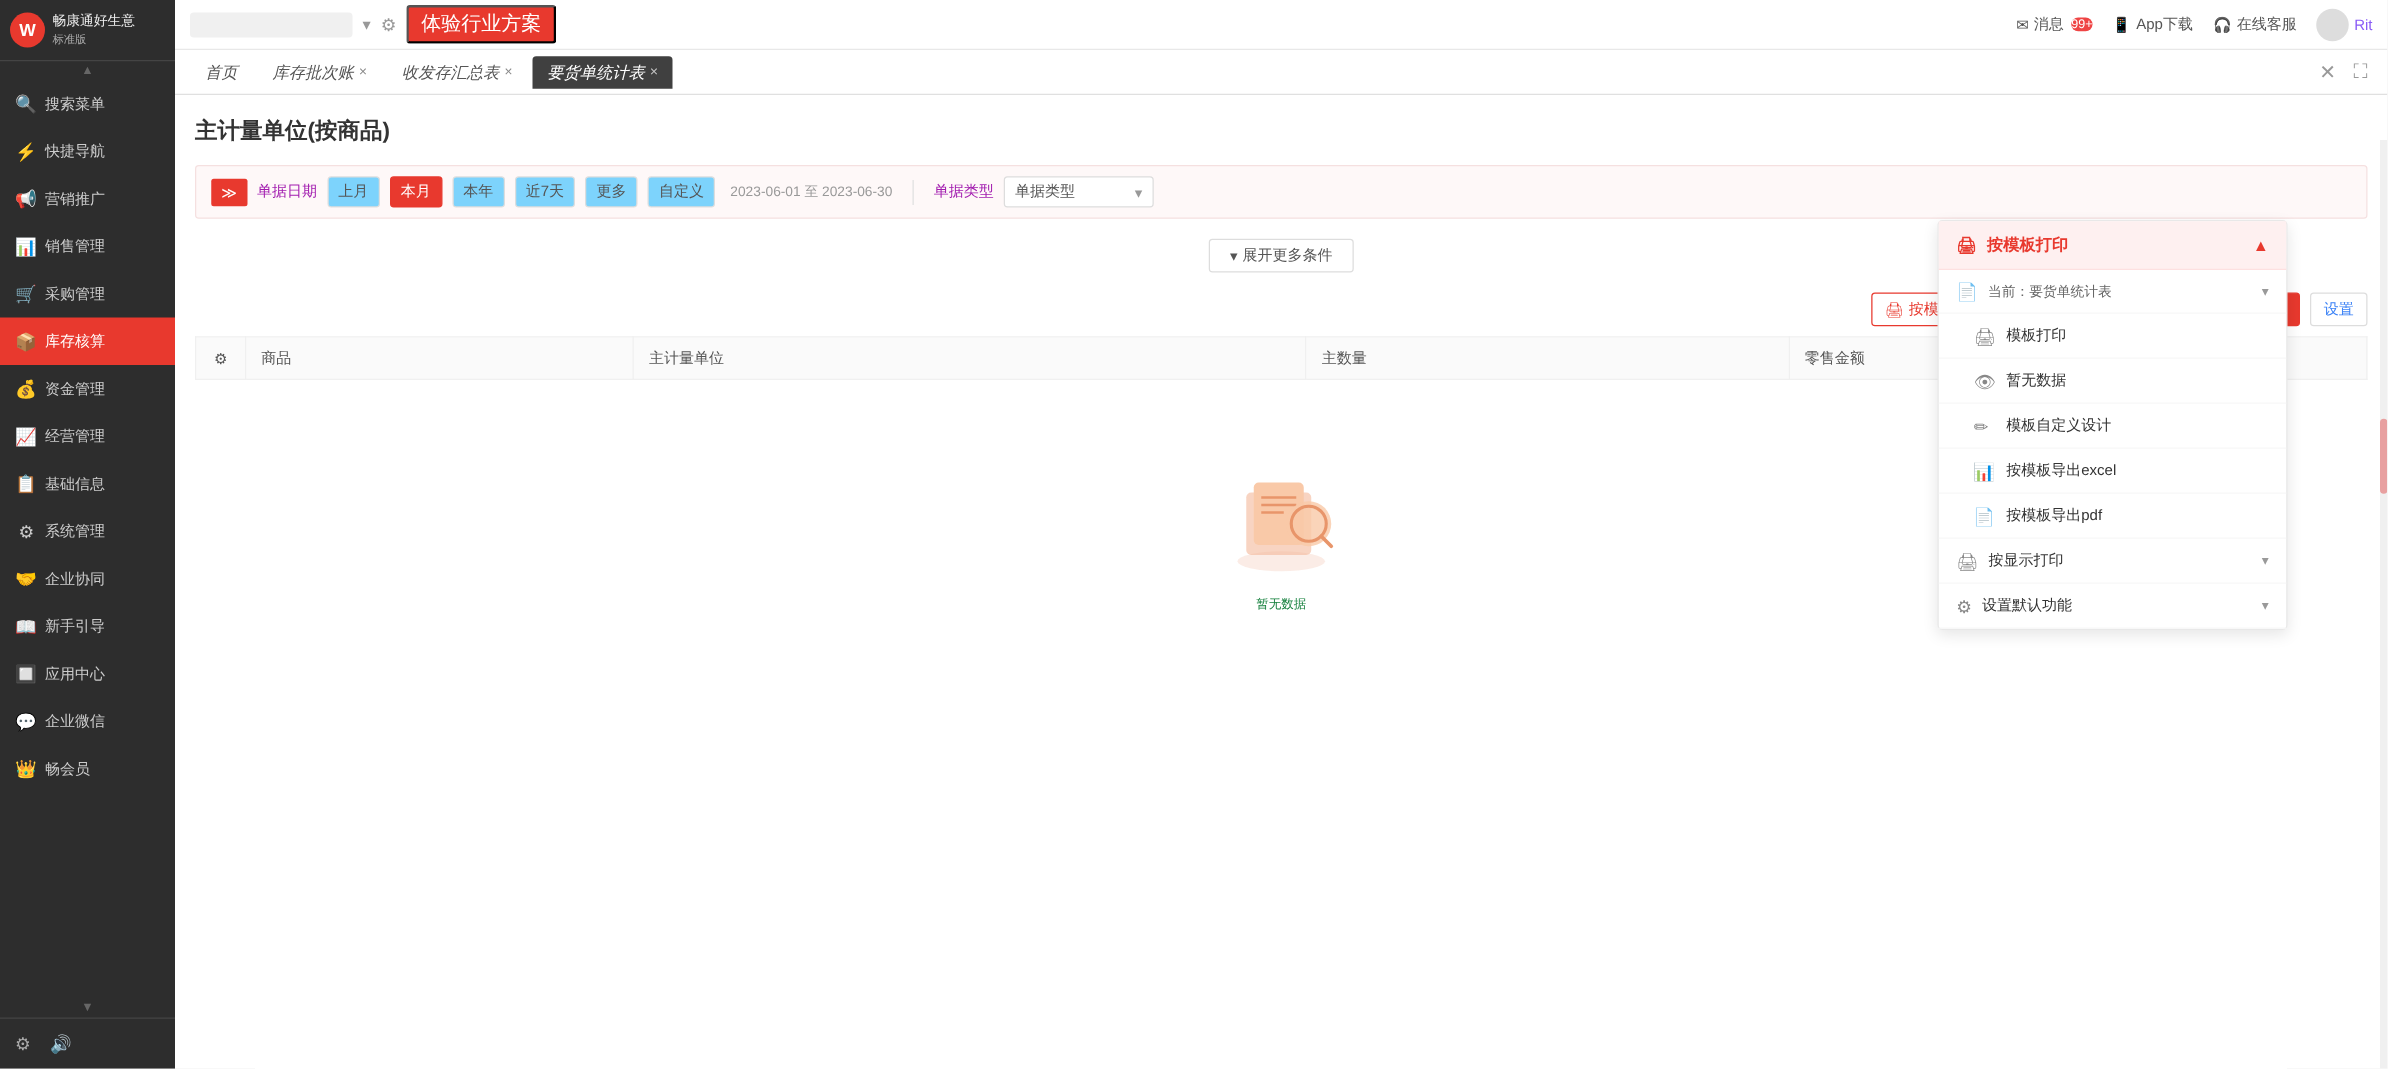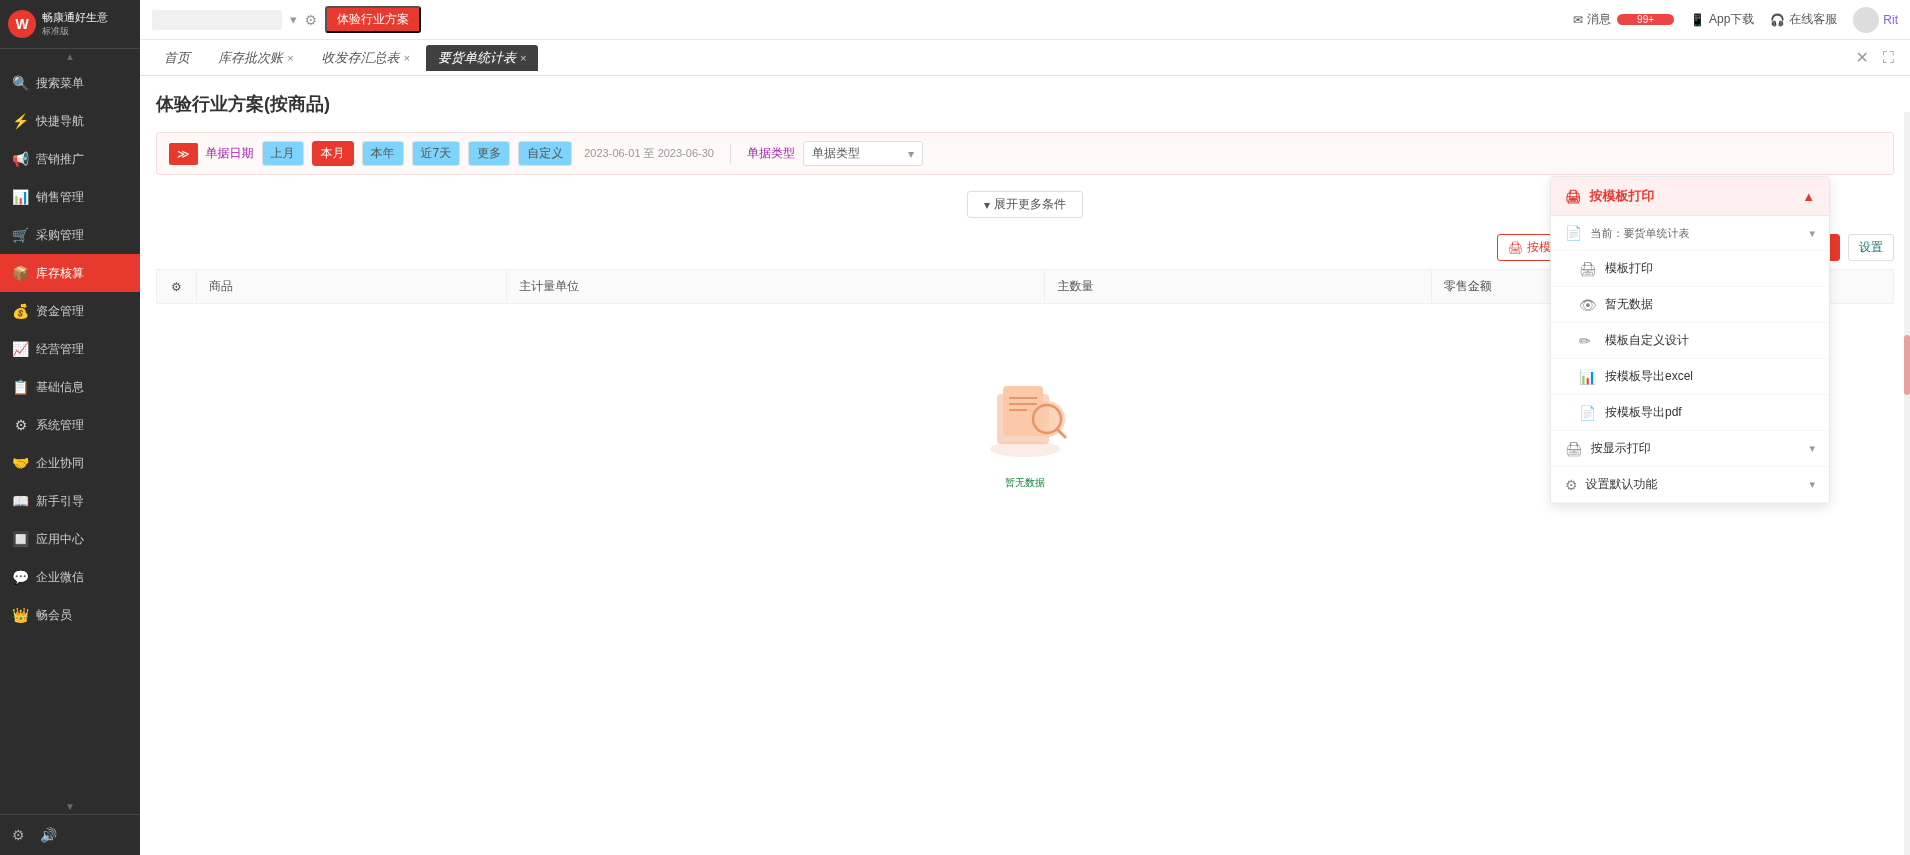--- a/index.html
+++ b/index.html
@@ -90,36 +90,36 @@
       width: 130px;
       color: #999;
     }
     .topbar-chevron { color: #999; cursor: pointer; }
     .topbar-gear { color: #999; cursor: pointer; font-size: 14px; }
     .topbar-promo {
       background: #e8392e;
       color: white;
       padding: 3px 10px;
       border-radius: 3px;
-      font-size: 12px;
+      font-size: 16px;
       cursor: pointer;
     }
     .topbar-right {
       margin-left: auto;
       display: flex;
       align-items: center;
       gap: 16px;
     }
     .topbar-right-item {
       display: flex; align-items: center; gap: 4px;
       color: #555; font-size: 12px; cursor: pointer;
     }
     .badge-red {
       background: #ef4444; color: white; border-radius: 8px;
-      padding: 0px 20px; font-size: 10px; margin-left: 2px;
+      padding: 0px 0; font-size: 10px; margin-left: 2px;
     }
     .avatar {
       width: 26px; height: 26px; border-radius: 50%;
       background: #ddd;
     }
     .username { font-size: 12px; color: #8b5cf6; }
 
     
     .tabs {
       background: #fff;
@@ -240,21 +240,21 @@
       margin-bottom: 8px;
     }
     .action-btn {
       display: flex; align-items: center; gap: 4px;
       padding: 4px 10px;
       border: 1px solid #ddd;
       border-radius: 3px;
       background: #fff;
       cursor: pointer;
       font-size: 12px;
-      color: #0f766e;
+      color: #3b82f6;
     }
     .action-btn.primary {
       background: #e8392e;
       color: white;
       border-color: #e8392e;
     }
     .print-btn {
       display: flex; align-items: center; gap: 4px;
       padding: 4px 10px;
       border: 1px solid #e8392e;
@@ -499,21 +499,21 @@
       <span class="tab-close">×</span>
     </div>
 
     <div style="margin-left:auto; display:flex; gap:6px; align-items:center;">
       <span class="win-btn">✕</span>
       <span class="win-btn">⛶</span>
     </div>
   </div>
 
   <div class="page-content">
-    <div class="page-title">体验行业方案(按商品)</div>
+    <div class="page-title">主计量单位(按商品)</div>
 
     <div class="filter-bar">
       <button class="filter-expand-btn">≫</button>
       <span class="filter-label">单据日期</span>
       <button class="date-btn">上月</button>
       <button class="date-btn active">本月</button>
       <button class="date-btn">本年</button>
       <button class="date-btn">近7天</button>
       <button class="date-btn">更多</button>
       <button class="date-btn">自定义</button>

